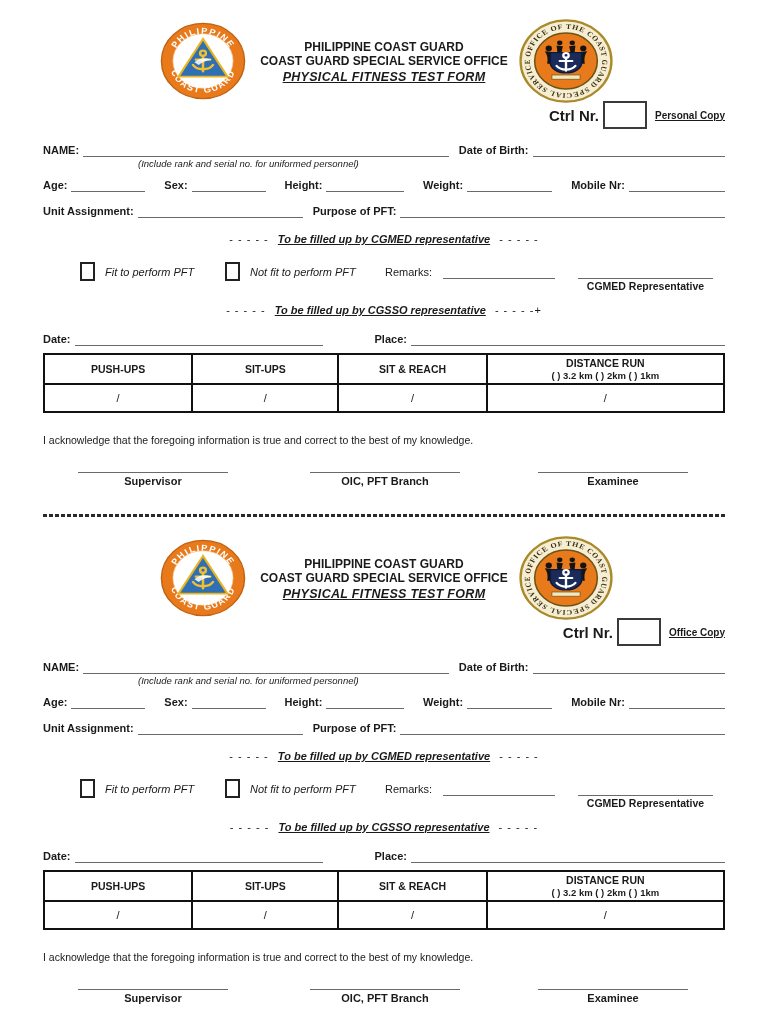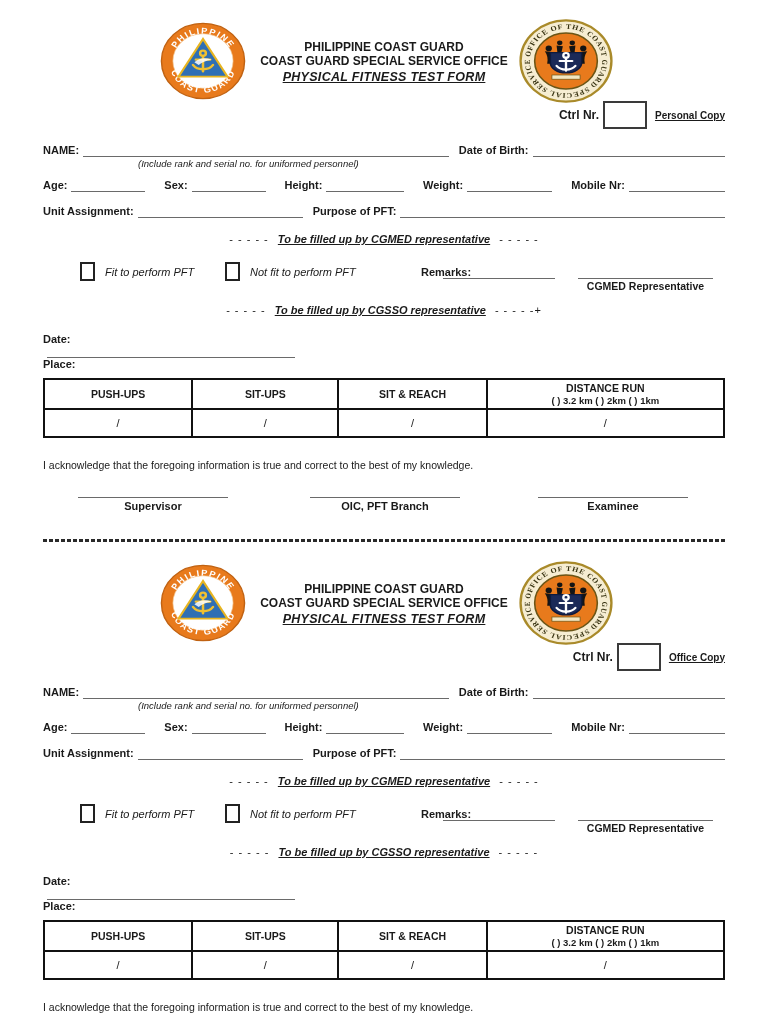--- a/index.html
+++ b/index.html
@@ -18,21 +18,21 @@
   .logo-left  { left:117px; top:22px; }
   .logo-right { right:112px; top:19px; }
   .header-text { position:absolute; left:50%; top:40px; transform:translateX(-50%);
                  text-align:center; width:340px; }
   .header-text .h1 { font-size:12px; font-weight:bold; line-height:14px; }
   .header-text .h3 { font-size:12.5px; font-weight:bold; font-style:italic;
                      text-decoration:underline; letter-spacing:.3px; margin-top:2px; }
 
   
   .ctrl-row { display:flex; justify-content:flex-end; align-items:center; height:30px; margin-top:16px; }
-  .ctrl-row .lbl { font-size:12px; font-weight:bold; margin-right:4px; }
+  .ctrl-row .lbl { font-size:15px; font-weight:bold; margin-right:4px; }
   .ctrl-box { width:44px; height:28px; border:2px solid #3a3a3a; background:#fff; margin-right:8px; }
   .copy-label { font-size:10px; font-weight:bold; text-decoration:underline; }
 
   
   .frow { display:flex; align-items:flex-start; font-size:11px; }
   .frow .lbl { font-weight:bold; white-space:nowrap; }
   .ln { border-bottom:1.2px solid #6a6a6a; height:13px; margin-left:4px; }
   .name-row { margin-top:14px; }
   .ln-name { flex:19; }
   .lbl-gap { margin-left:10px; }
@@ -49,29 +49,29 @@
   .sec-head { text-align:center; font-size:11px; margin-top:15px; height:13px; white-space:nowrap; }
   .sec-head .dash { letter-spacing:1px; }
   .sec-head .t { font-weight:bold; font-style:italic; text-decoration:underline; margin:12px 6px; }
 
   
   .fit-row { position:relative; height:42px; margin-top:12px; font-size:11px; }
   .cb { position:absolute; width:15px; height:19px; border:2px solid #222; top:4px; background:#fff; }
   .cb-1 { left:37px; } .cb-2 { left:182px; }
   .cb-lab { position:absolute; top:8px; font-style:italic; }
   .cb-lab-1 { left:62px; } .cb-lab-2 { left:207px; }
-  .rem-lbl { position:absolute; left:342px; top:8px; font-weight:bold;margin-left:36px; }
+  .rem-lbl { position:absolute; left:342px; top:8px; font-weight:normal; }
   .rem-ln { position:absolute; left:400px; top:9px; width:112px; height:12px; border-bottom:1.2px solid #6a6a6a; }
   .rep-stack { position:absolute; left:535px; top:8px; width:135px; }
   .rep-ln { border-bottom:1.2px solid #6a6a6a; height:13px; }
   .rep-lbl { font-weight:bold; font-size:10.5px; text-align:center; margin-top:1px; white-space:nowrap; }
   .cgsso-head { margin-top:4px; }
 
   
-  .date-row { margin-top:16px;flex-direction:column; }
+  .date-row { margin-top:16px; }
   .ln-date { width:248px; flex:none; }
   .dp-spacer { width:52px; flex:none; }
   .ln-place { flex:1; }
 
   
   table.pft { width:100%; border-collapse:collapse; margin-top:7px; table-layout:fixed; }
   table.pft th, table.pft td { border:2px solid #111; text-align:center; vertical-align:middle; padding:2px; }
   table.pft th { height:18px; font-size:10.5px; }
   table.pft th .sub { font-size:9.5px; font-weight:bold; display:block; margin-top:1px; }
   table.pft td { height:28px; font-size:11px; }

